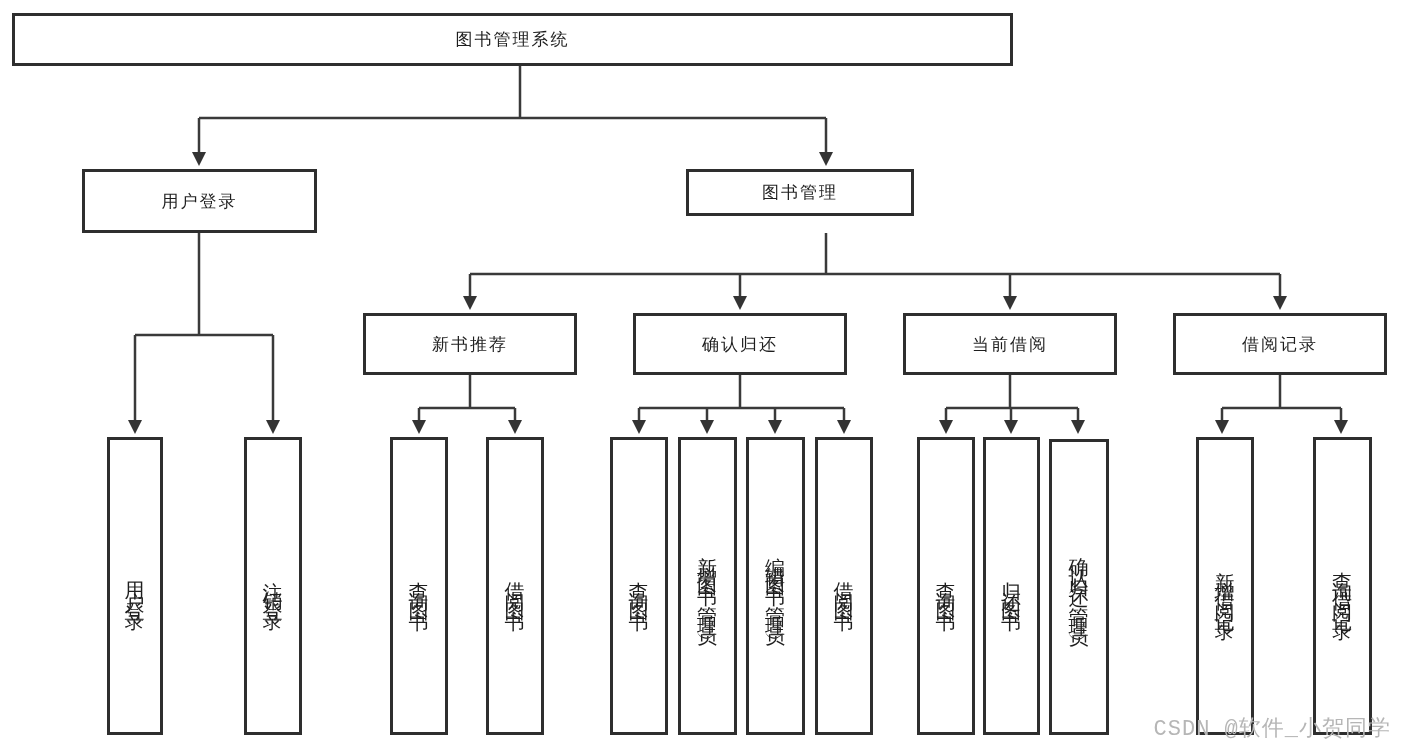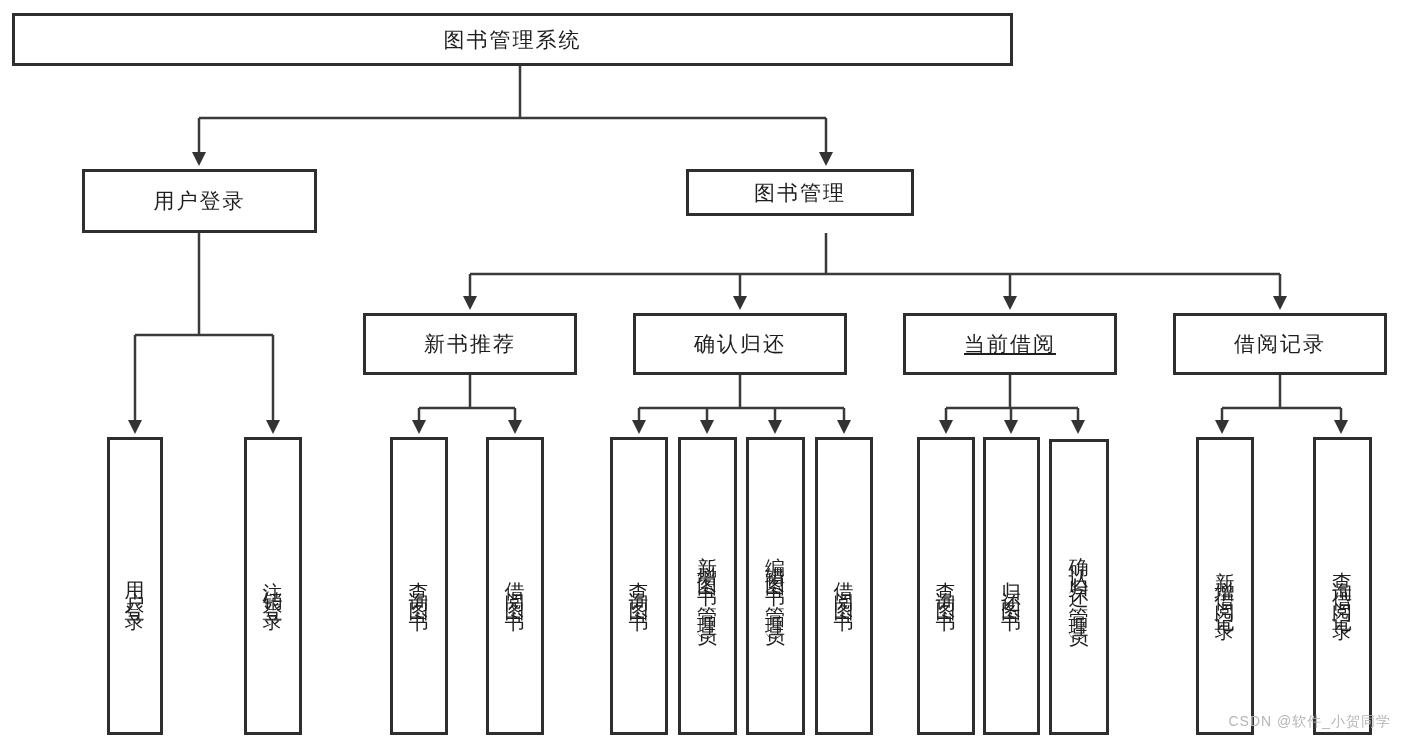--- a/index.html
+++ b/index.html
@@ -15,36 +15,37 @@
     position:absolute;
     box-sizing:border-box;
     background:#ffffff;
     border:3px solid #2e2e2e;
     display:flex;
     align-items:center;
     justify-content:center;
     color:#1e1e1e;
     z-index:2;
   }
-  .h{font-size:21px;letter-spacing:2px;white-space:nowrap;}
+  .h{font-size:17px;letter-spacing:2px;white-space:nowrap;}
   .v{
     writing-mode:vertical-rl;
     font-size:20px;
     letter-spacing:10px;
     line-height:1;
   }
   .watermark{
     position:absolute;
     right:14px;
     top:713px;
-    font-size:14px;
+    font-size:22px;
     color:#b6b6b6;
     letter-spacing:1px;
     z-index:3;
     white-space:nowrap;
+    font-family:Liberation Mono, monospace;
   }
 </style>
 </head>
 <body>
 
 <div class="canvas">
 
   <svg class="wires" width="1405" height="747" viewBox="0 0 1405 747">
     <defs>
       <marker id="arw" viewBox="0 0 10 10" refX="5" refY="5" markerWidth="19" markerHeight="14" markerUnits="userSpaceOnUse" orient="auto">
@@ -88,21 +89,21 @@
     </g>
   </svg>
 
   <div class="node h" style="left:12px;top:13px;width:1001px;height:53px;">图书管理系统</div>
 
   <div class="node h" style="left:82px;top:169px;width:235px;height:64px;">用户登录</div>
   <div class="node h" style="left:686px;top:169px;width:228px;height:47px;">图书管理</div>
 
   <div class="node h" style="left:363px;top:313px;width:214px;height:62px;">新书推荐</div>
   <div class="node h" style="left:633px;top:313px;width:214px;height:62px;">确认归还</div>
-  <div class="node h" style="left:903px;top:313px;width:214px;height:62px;text-decoration:underline;">当前借阅</div>
+  <div class="node h" style="left:903px;top:313px;width:214px;height:62px;">当前借阅</div>
   <div class="node h" style="left:1173px;top:313px;width:214px;height:62px;text-align:center;">借阅记录</div>
 
   <div class="node v" style="left:107px;top:437px;width:56px;height:298px;">用户登录</div>
   <div class="node v" style="left:244px;top:437px;width:58px;height:298px;">注销登录</div>
 
   <div class="node v" style="left:390px;top:437px;width:58px;height:298px;">查询图书</div>
   <div class="node v" style="left:486px;top:437px;width:58px;height:298px;">借阅图书</div>
 
   <div class="node v" style="left:610px;top:437px;width:58px;height:298px;">查询图书</div>
   <div class="node v" style="left:678px;top:437px;width:59px;height:298px;">新增图书（管理员）</div>

